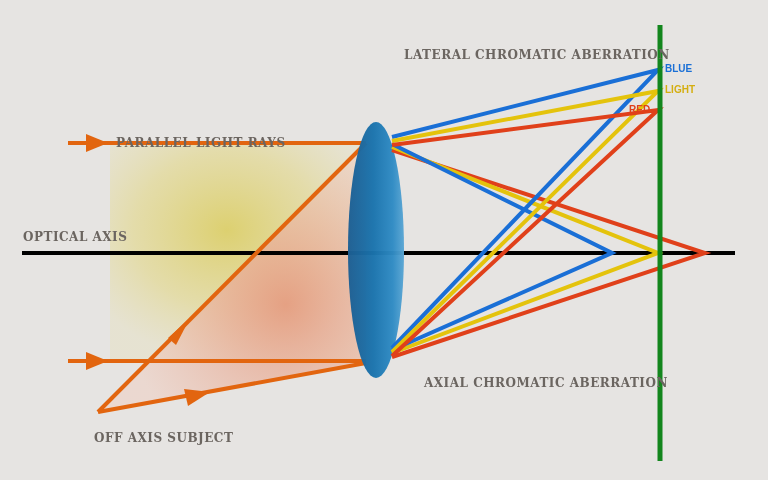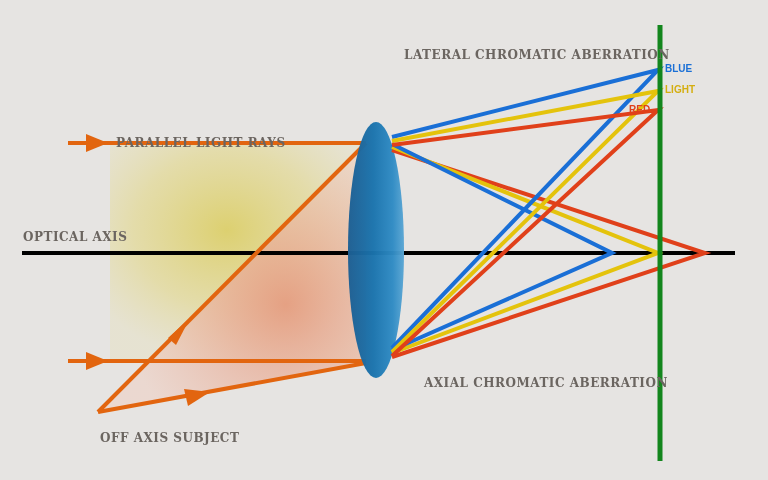--- a/index.html
+++ b/index.html
@@ -69,13 +69,13 @@
   <line x1="660" y1="25" x2="660" y2="461" stroke="#13861d" stroke-width="5"></line>
 </svg>
 
 <div class="label" style="left:404px; top:48px;text-align:right;">LATERAL CHROMATIC ABERRATION</div>
 <div class="color-label" style="left:665px; top:63px; color:#1a6fd6;">BLUE</div>
 <div class="color-label" style="left:665px; top:84px; color:#d4ae10;">LIGHT</div>
 <div class="color-label" style="left:629px; top:104px; color:#e0401a;">RED</div>
 <div class="label" style="left:116px; top:136px;">PARALLEL LIGHT RAYS</div>
 <div class="label" style="left:23px; top:230px;">OPTICAL AXIS</div>
 <div class="label" style="left:424px; top:356px;margin-top:20px;">AXIAL CHROMATIC ABERRATION</div>
-<div class="label" style="left:100px; top:431px;">OFF AXIS SUBJECT</div>
+<div class="label" style="left:94px; top:431px;">OFF AXIS SUBJECT</div>
 
 </body></html>

